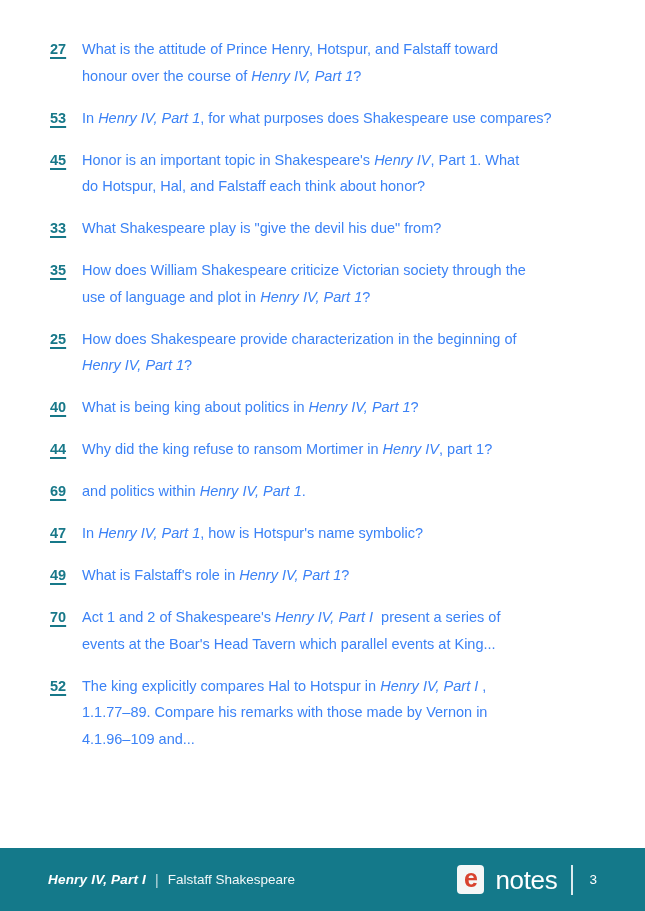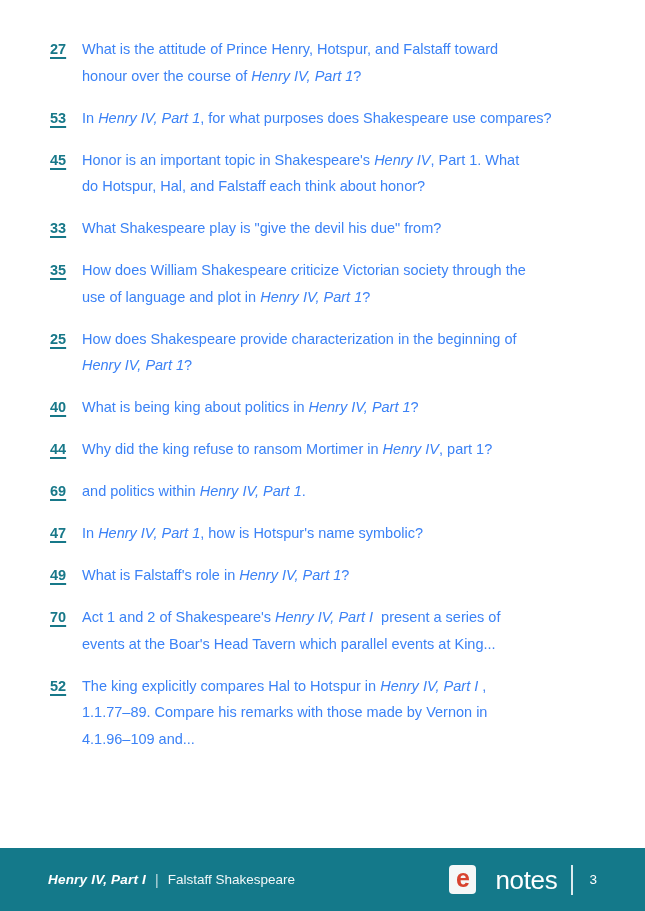--- a/index.html
+++ b/index.html
@@ -94,21 +94,21 @@
     font-size: 25px;
     font-weight: bold;
     color: #d8432f;
     line-height: 1;
     padding-bottom: 2px;
   }
   .logo-text {
     color: #ffffff;
     font-size: 26px;
     letter-spacing: -0.3px;
-    margin-left: 19px;
+    margin-left: 11px;
     line-height: 1;
   }
   .footer-vline {
     width: 2px;
     height: 30px;
     background: rgba(255,255,255,0.85);
     margin: 0 16px 0 14px;
   }
   .page-num {
     color: #ffffff;

